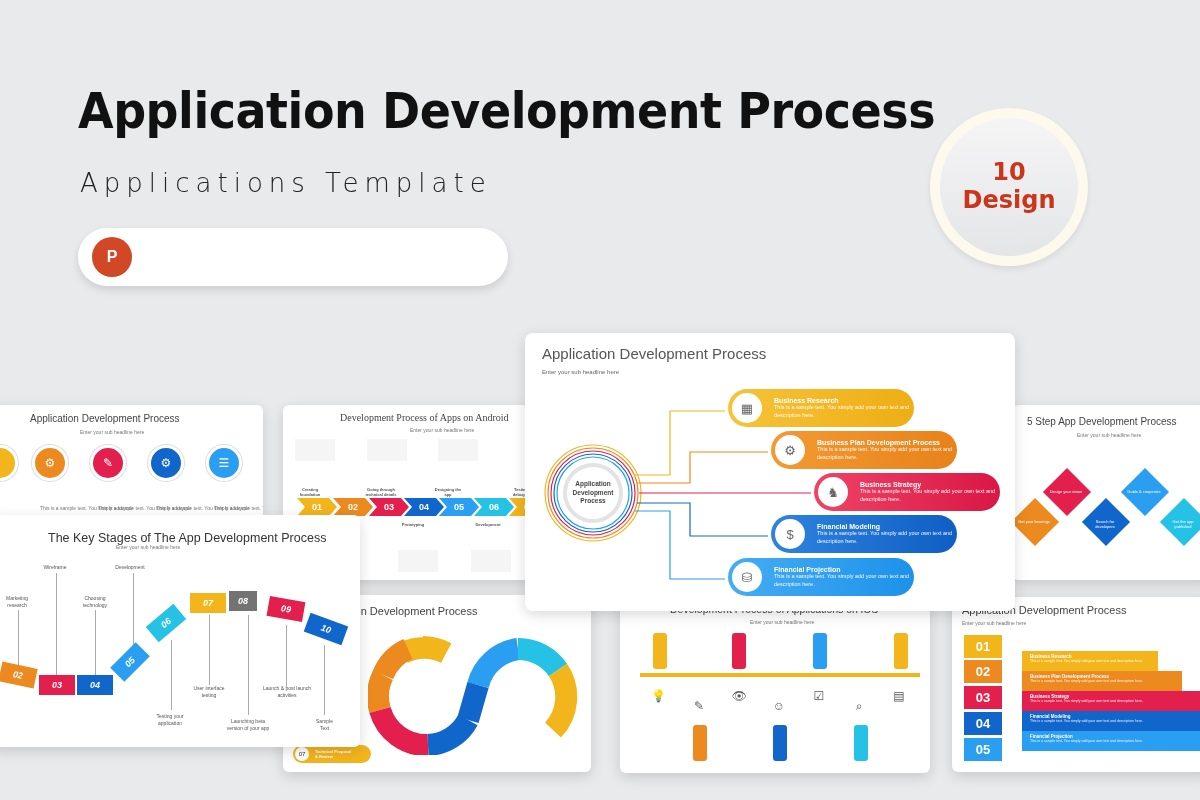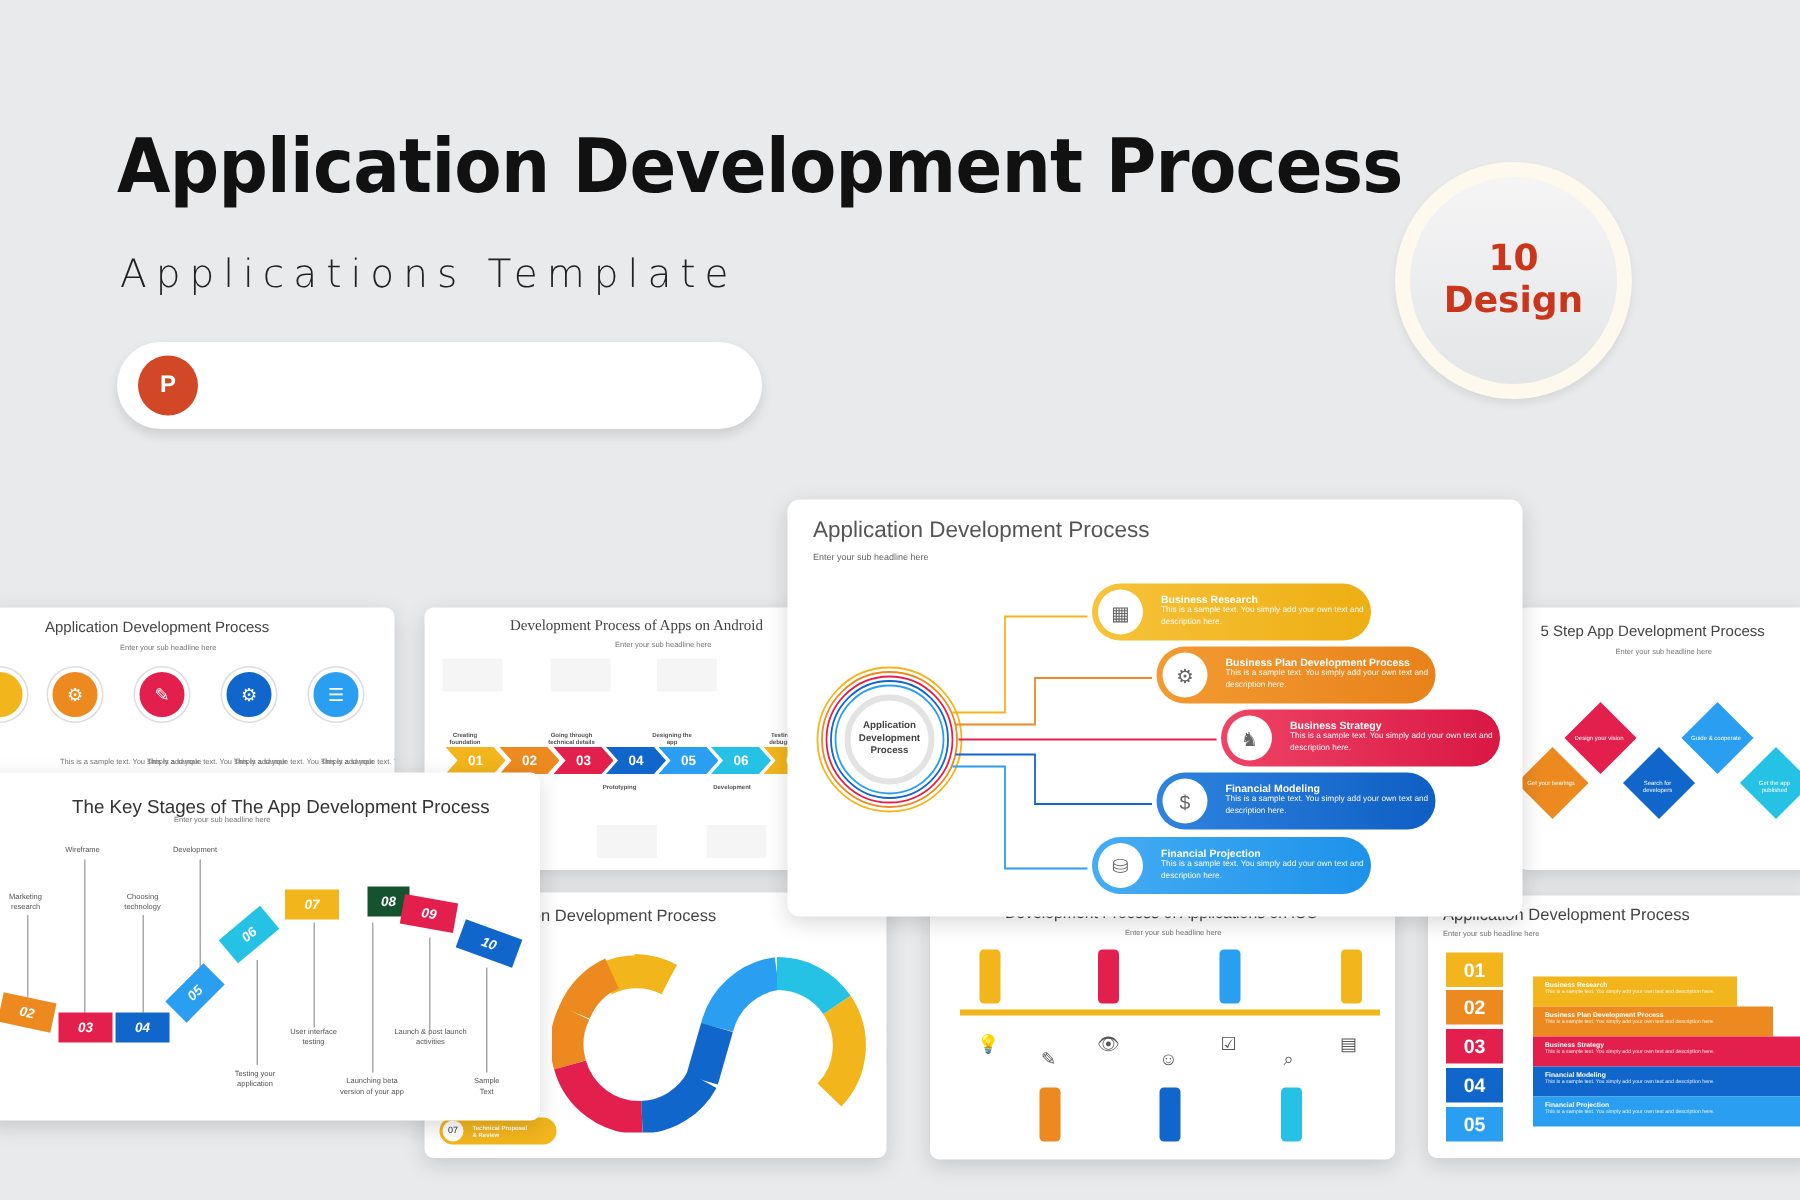--- a/index.html
+++ b/index.html
@@ -123,21 +123,21 @@
   <div class="vline" style="left:28px;top:95px;height:55px;"></div>
   <div class="vline" style="left:66px;top:58px;height:102px;"></div>
   <div class="vline" style="left:105px;top:95px;height:65px;"></div>
   <div class="vline" style="left:143px;top:58px;height:75px;"></div>
   <div class="wave-seg" style="left:10px;top:150px;width:36px;background:#ec8a1f;transform:rotate(12deg);">02</div>
   <div class="wave-seg" style="left:49px;top:160px;width:36px;background:#e3204d;">03</div>
   <div class="wave-seg" style="left:87px;top:160px;width:36px;background:#1166cc;">04</div>
   <div class="wave-seg" style="left:122px;top:137px;width:36px;background:#2a9ef0;transform:rotate(-45deg);">05</div>
   <div class="wave-seg" style="left:158px;top:98px;width:36px;background:#26c2e6;transform:rotate(-40deg);">06</div>
   <div class="wave-seg" style="left:200px;top:78px;width:36px;background:#f2b51c;">07</div>
-  <div class="wave-seg" style="left:239px;top:76px;width:28px;background:#14532d;margin-left:16px;">08</div>
+  <div class="wave-seg" style="left:239px;top:76px;width:28px;background:#737373;">08</div>
   <div class="wave-seg" style="left:278px;top:84px;width:36px;background:#e3204d;transform:rotate(10deg);">09</div>
   <div class="wave-seg" style="left:316px;top:104px;width:40px;background:#1166cc;transform:rotate(20deg);">10</div>
   <div class="vline" style="left:181px;top:125px;height:70px;"></div>
   <div class="vline" style="left:219px;top:100px;height:70px;"></div>
   <div class="vline" style="left:258px;top:100px;height:100px;"></div>
   <div class="vline" style="left:296px;top:110px;height:62px;"></div>
   <div class="vline" style="left:334px;top:130px;height:70px;"></div>
   <div class="wave-label" style="left:160px;top:198px;width:40px;">Testing your application</div>
   <div class="wave-label" style="left:199px;top:170px;width:40px;">User interface testing</div>
   <div class="wave-label" style="left:233px;top:203px;width:50px;">Launching beta version of your app</div>

